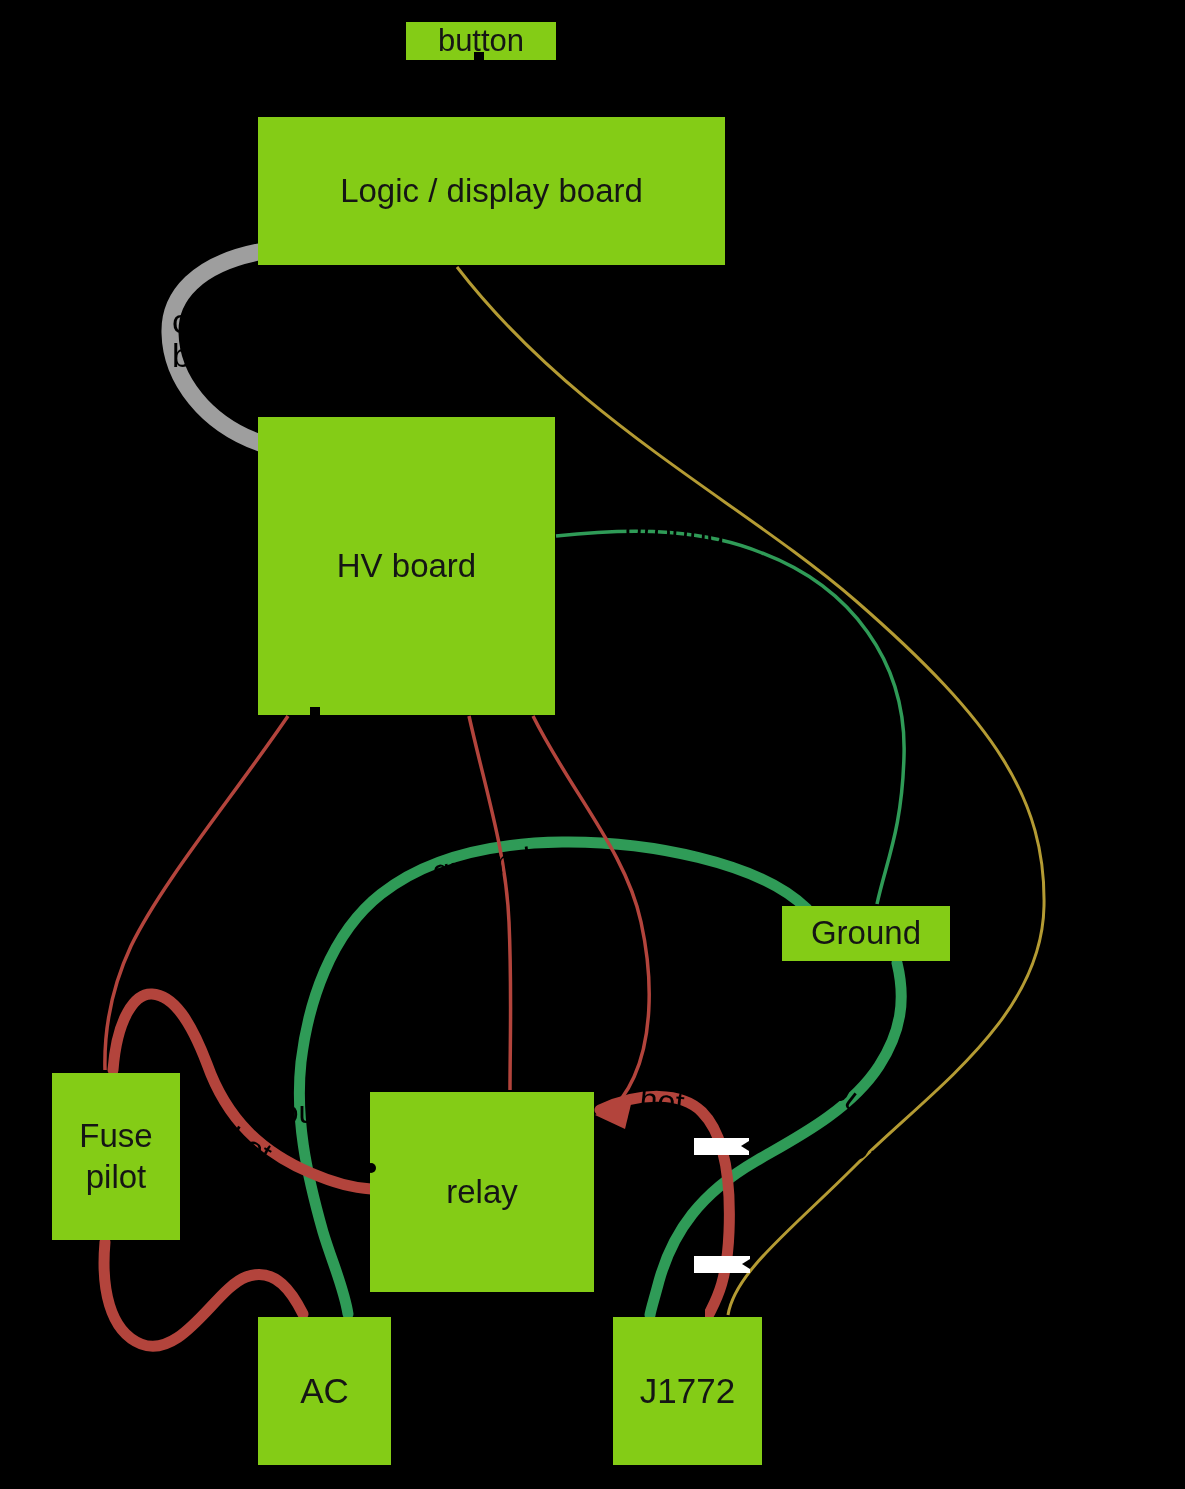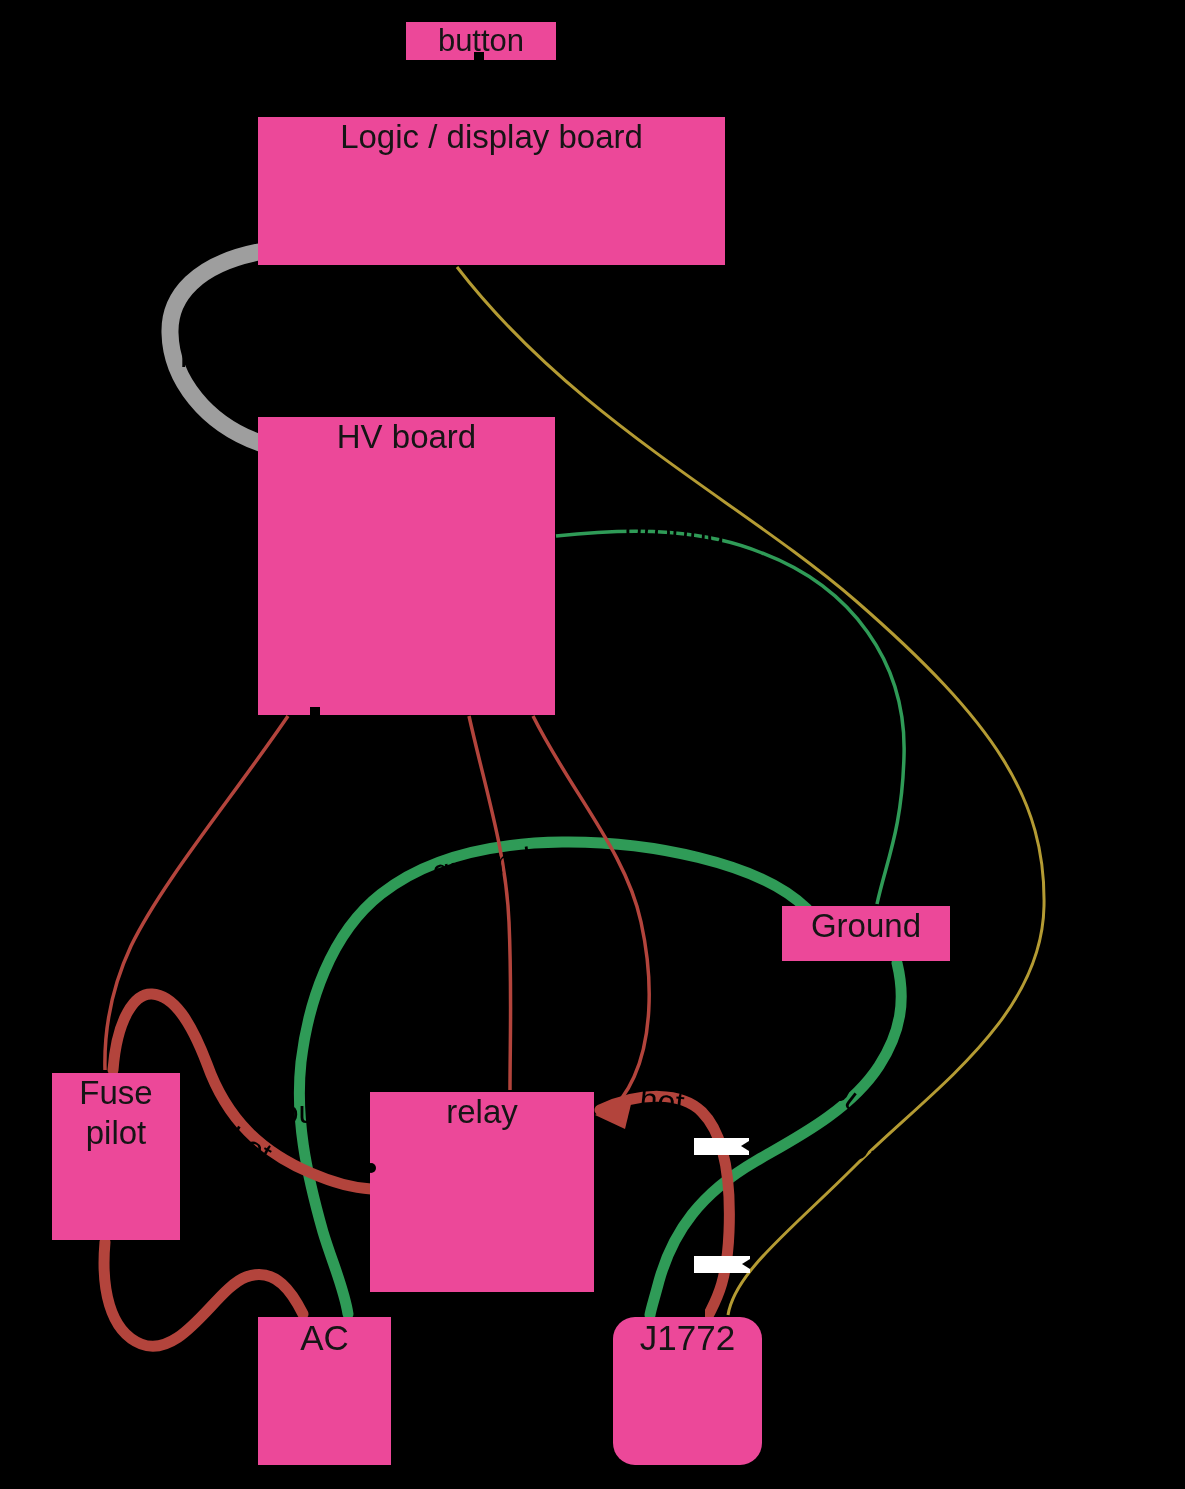--- a/index.html
+++ b/index.html
@@ -17,43 +17,43 @@
     z-index:2;
     color:#000;
     font-size:32px;
     white-space:nowrap;
     transform:translate(-50%,-50%);
     line-height:1;
   }
   .node-box{
     position:absolute;
     z-index:3;
-    background:#ec4899;
+    background:#84cc16;
     display:flex;
-    align-items:flex-start;
+    align-items:center;
     justify-content:center;
     text-align:center;
     color:#151515;
   }
   .node-label{font-size:33px;line-height:1.22;}
   #overlay{z-index:4;pointer-events:none;}
   
   #box-button{left:406px;top:22px;width:150px;height:38px;}
   #box-button .node-label{font-size:31px;}
   #box-logic{left:258px;top:117px;width:467px;height:148px;}
   #box-hv{left:258px;top:417px;width:297px;height:298px;}
   #box-ground{left:782px;top:906px;width:168px;height:55px;}
   #box-fuse{left:52px;top:1073px;width:128px;height:167px;}
   #box-relay{left:370px;top:1092px;width:224px;height:200px;}
   #box-ac{left:258px;top:1317px;width:133px;height:148px;}
   #box-ac .node-label{font-size:35px;}
-  #box-j1772{left:613px;top:1317px;width:149px;height:148px;border-radius:22px;}
+  #box-j1772{left:613px;top:1317px;width:149px;height:148px;}
   #box-j1772 .node-label{font-size:35px;}
   
-  #lbl-ribbon{left:190px;top:338px;font-size:34px;text-align:left;transform:translate(-50%,-50%);margin-left:8px;}
+  #lbl-ribbon{left:190px;top:338px;font-size:34px;text-align:left;transform:translate(-50%,-50%);}
   #lbl-green-thin{left:675px;top:531px;transform:translate(-50%,-50%) rotate(4deg);}
   #lbl-green-bus{left:482px;top:865px;transform:translate(-50%,-50%) rotate(-8deg);}
   #lbl-green-vert{left:302px;top:1112px;}
   #lbl-green-drop{left:852px;top:1098px;transform:translate(-50%,-50%) rotate(38deg);}
   #lbl-yellow{left:853px;top:1141px;transform:translate(-50%,-50%) rotate(42deg);}
   #lbl-red-arch{left:250px;top:1146px;transform:translate(-50%,-50%) rotate(28deg);}
   #lbl-red-hump{left:662px;top:1101px;transform:translate(-50%,-50%) rotate(6deg);}
 </style>
 </head>
 <body>

